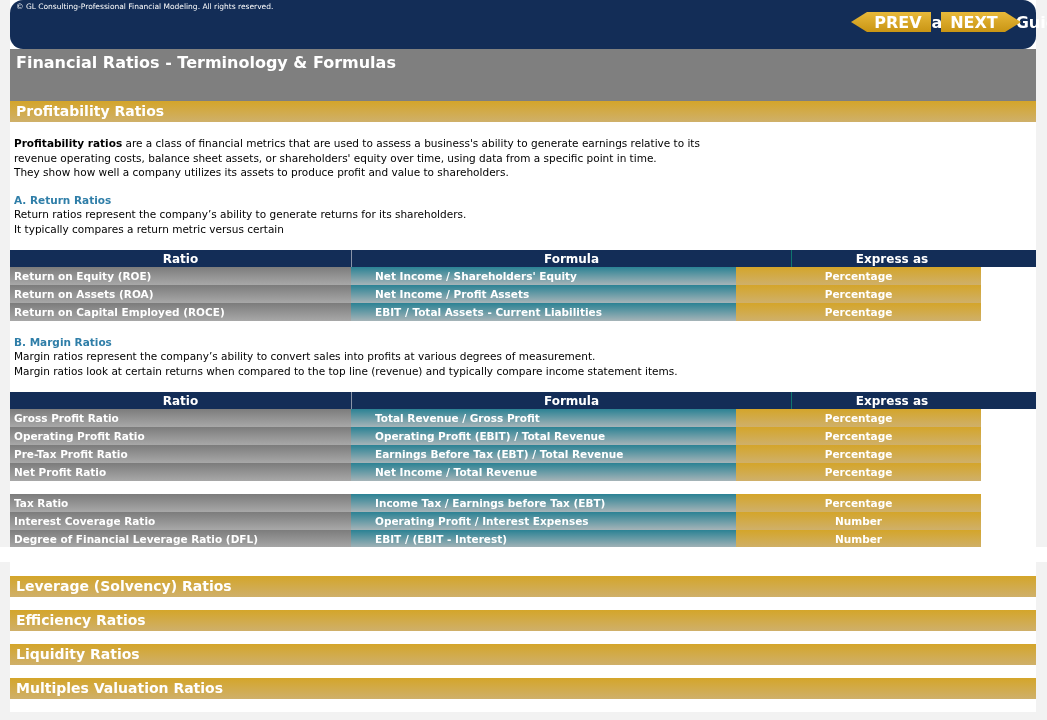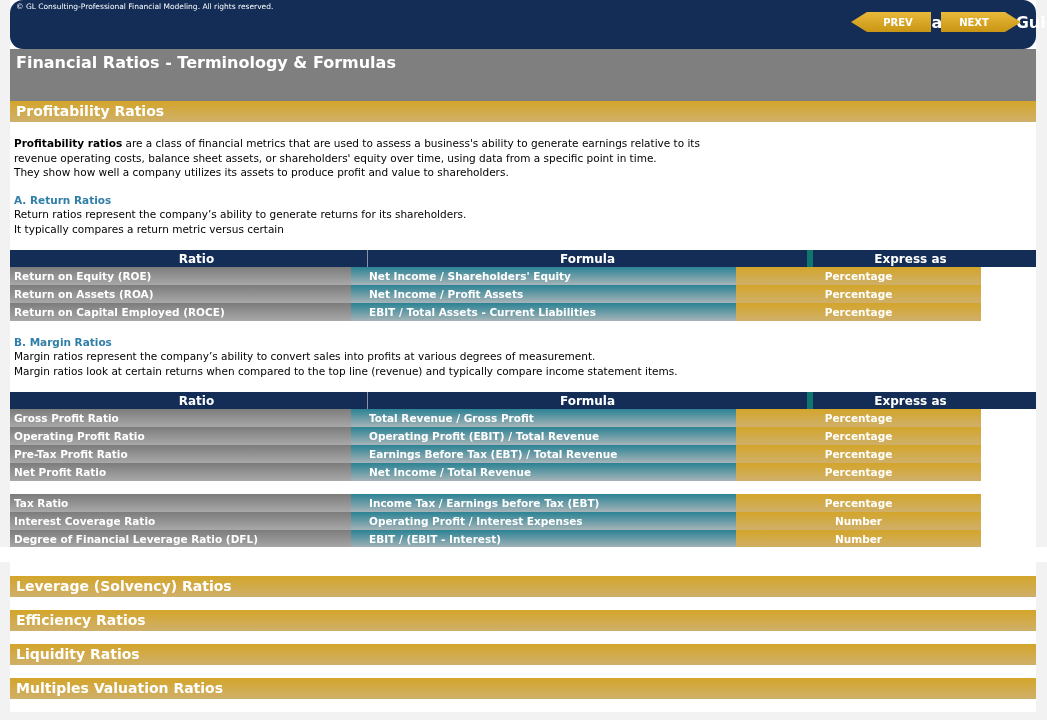--- a/index.html
+++ b/index.html
@@ -1,38 +1,38 @@
 <!DOCTYPE html>
 <html><head>
   <meta charset="utf-8">
   <style>
     * { box-sizing: border-box; margin: 0; padding: 0; }
     html, body { width: 1047px; height: 720px; overflow: hidden; background: #f2f2f2; font-family: "DejaVu Sans", "Liberation Sans", sans-serif; }
     .page { position: absolute; left: 10px; top: 0; width: 1026px; height: 547px; background: #ffffff; }
     .header { position: absolute; left: 10px; top: 0; width: 1026px; height: 49px; background: #132d57; border-radius: 13px; }
     .copyright { position: absolute; left: 6px; top: 2px; font-size: 7.5px; color: #ffffff; white-space: nowrap; }
     .app-title { position: absolute; left: 0; width: 1026px; top: 13px; text-align: right; font-size: 16px; font-weight: bold; color: #ffffff; margin-left: 32px; }
-    .nav-btn { position: absolute; top: 12px; height: 20px; background: linear-gradient(#e8b93a, #c99514); color: #fff; font-size: 10px; font-weight: bold; display: flex; align-items: center; justify-content: center; cursor: pointer; text-align: right; }
+    .nav-btn { position: absolute; top: 12px; height: 20px; background: linear-gradient(#e8b93a, #c99514); color: #fff; font-size: 16px; font-weight: bold; display: flex; align-items: center; justify-content: center; cursor: pointer; text-align: right; }
     .nav-prev { left: 841px; width: 80px; clip-path: polygon(16px 0, 100% 0, 100% 100%, 16px 100%, 0 50%); padding-left: 14px; }
     .nav-next { left: 931px; width: 80px; clip-path: polygon(0 0, 64px 0, 100% 50%, 64px 100%, 0 100%); padding-right: 14px; }
     .subheader { position: absolute; left: 10px; top: 49px; width: 1026px; height: 64px; background: #7f7f7f; }
     .subheader-title { position: absolute; left: 6px; top: 4px; font-size: 16px; font-weight: bold; color: #ffffff; }
     .section-band { position: absolute; left: 10px; width: 1026px; height: 21px; background: linear-gradient(#d4a52a, #cfb06a); color: #fff; font-weight: bold; font-size: 14px; padding-left: 6px; line-height: 21px; cursor: pointer; }
     .para { position: absolute; left: 14px; font-size: 10.5px; color: #000; line-height: 14.5px; white-space: nowrap; }
     .para b { font-weight: bold; }
     .sub-title { position: absolute; left: 14px; font-size: 10.5px; font-weight: bold; color: #2f7ea8; }
     .table { position: absolute; left: 10px; width: 1026px; }
-    .thead { display: flex; height: 17px; background: #132d57; color: #fff; font-weight: bold; font-size: 12px; padding-left: 16px; }
+    .thead { display: flex; height: 17px; background: #132d57; color: #fff; font-weight: bold; font-size: 12px; }
     .thead div { display: flex; align-items: center; justify-content: center; }
     .c1 { width: 341px; }
     .c2 { width: 440px; border-left: 1px solid #8a94a8; }
-    .c3 { width: 201px; border-left: 6px solid #0f766e; }
+    .c3 { width: 201px; border-left: 1px solid #0f766e; }
     .trow { display: flex; height: 18px; font-size: 10.5px; font-weight: bold; color: #fff; }
     .trow .r1 { width: 341px; background: linear-gradient(#7c7c7c, #a8a8a8); padding-left: 4px; display: flex; align-items: center; white-space: nowrap; }
-    .trow .r2 { width: 385px; background: linear-gradient(#2b8294, #a6b4b8); padding-left: 18px; display: flex; align-items: center; white-space: nowrap; text-align: right; }
+    .trow .r2 { width: 385px; background: linear-gradient(#2b8294, #a6b4b8); padding-left: 24px; display: flex; align-items: center; white-space: nowrap; text-align: right; }
     .trow .r3 { width: 245px; background: linear-gradient(#d4a52a, #cfb06a); display: flex; align-items: center; justify-content: center; }
     .lower-panel { position: absolute; left: 10px; top: 562px; width: 1026px; height: 150px; background: #ffffff; }
     .white-strip { position: absolute; left: 0; top: 547px; width: 1047px; height: 15px; background: #ffffff; }
   </style>
 </head>
 <body>
 
 <div class="page"></div>
 
 <div class="header">

